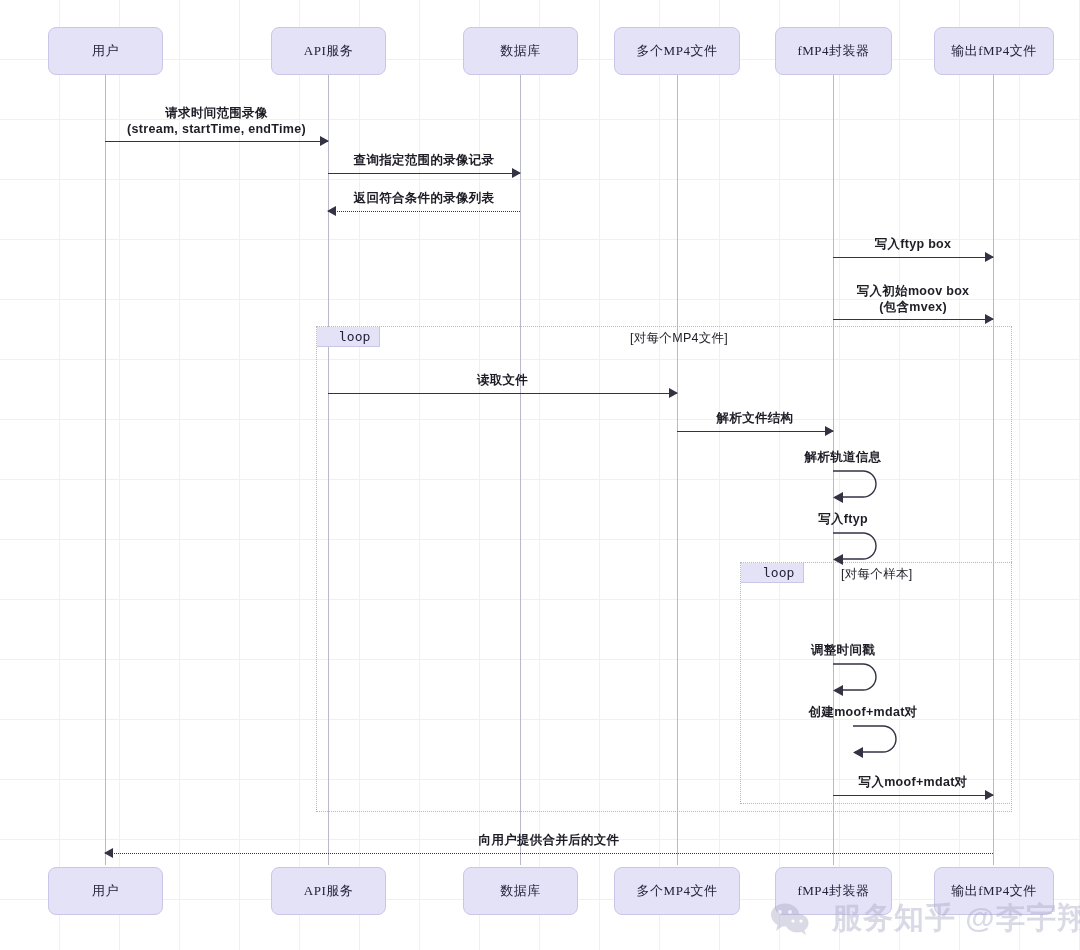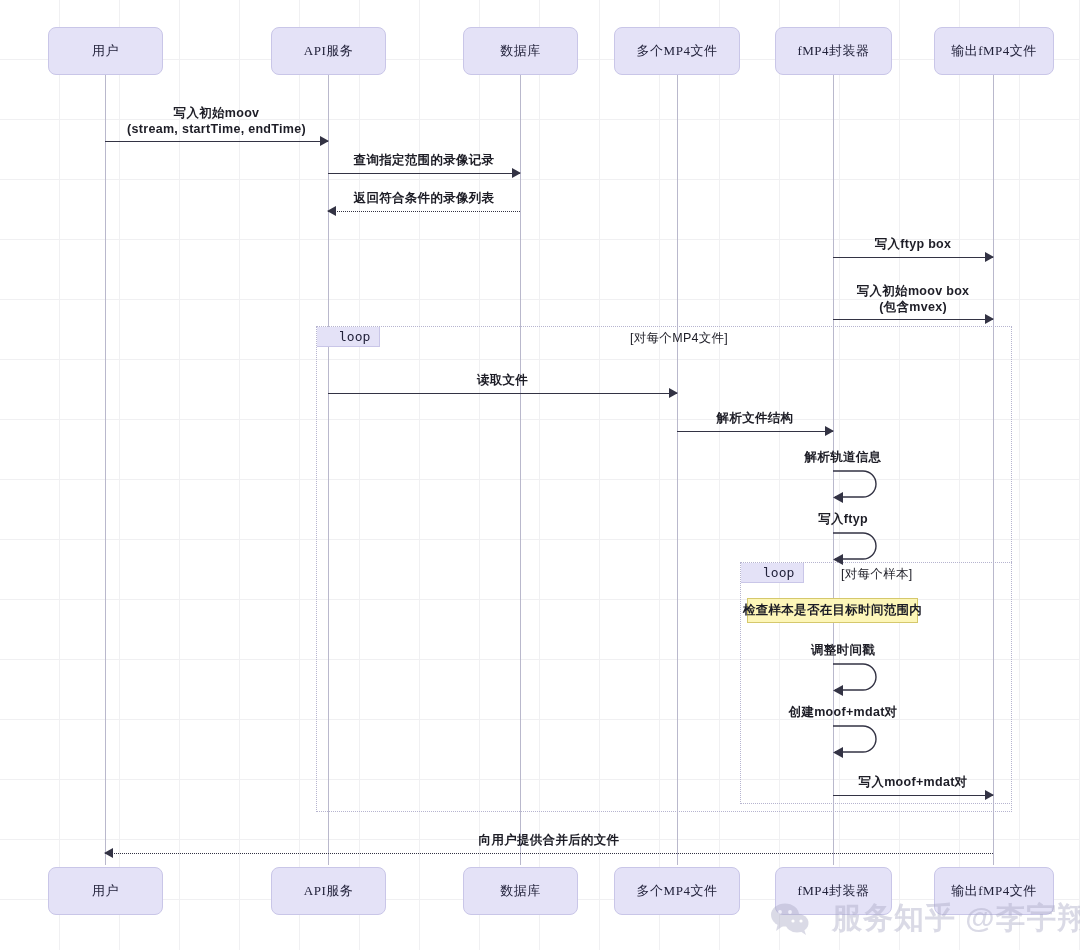--- a/index.html
+++ b/index.html
@@ -166,21 +166,21 @@
 
   <div class="frag" style="left:740px;top:562px;width:272px;height:242px;">
     <div class="frag-tag">loop</div>
     <div class="frag-cond" style="left:100px;">[对每个样本]</div>
   </div>
 
   <div class="msg right" style="left:105px;top:141px;width:223px;">
     <div class="line"></div>
     <div class="head"></div>
     <div class="label two">
-      <span>写入初始moov</span><br>
+      <span>请求时间范围录像</span><br>
       <span>(stream, startTime, endTime)</span>
     </div>
   </div>
 
   <div class="msg right" style="left:328px;top:173px;width:192px;">
     <div class="line"></div>
     <div class="head"></div>
     <div class="label">查询指定范围的录像记录</div>
   </div>
 
@@ -246,29 +246,28 @@
   </div>
 
   <div class="selfmsg" style="left:833px;top:661px;width:44px;height:30px;padding-left:39px;">
     <div class="label">调整时间戳</div>
     <svg width="60" height="36">
       <path d="M0,3 L30,3 A13,13 0 0 1 30,29 L2,29" fill="none" stroke="#333344" stroke-width="1.4"></path>
       <polygon points="10,24 0,29.5 10,35" fill="#333344"></polygon>
     </svg>
   </div>
 
-  <div class="selfmsg" style="left:833px;top:723px;width:44px;height:30px;">
+  <div class="selfmsg" style="left:853px;top:723px;width:44px;height:30px;">
     <div class="label">创建moof+mdat对</div>
     <svg width="60" height="36">
       <path d="M0,3 L30,3 A13,13 0 0 1 30,29 L2,29" fill="none" stroke="#333344" stroke-width="1.4"></path>
       <polygon points="10,24 0,29.5 10,35" fill="#333344"></polygon>
     </svg>
   </div>
 
-  <div class="note" style="left:747px;top:598px;width:171px;height:25px;">检查样本是否在目标时间范围内</div>
 
   <div class="actor" style="left:48px;top:867px;width:115px;height:48px;">用户</div>
   <div class="actor" style="left:271px;top:867px;width:115px;height:48px;">API服务</div>
   <div class="actor" style="left:463px;top:867px;width:115px;height:48px;">数据库</div>
   <div class="actor" style="left:614px;top:867px;width:126px;height:48px;">多个MP4文件</div>
   <div class="actor" style="left:775px;top:867px;width:117px;height:48px;">fMP4封装器</div>
   <div class="actor" style="left:934px;top:867px;width:120px;height:48px;">输出fMP4文件</div>
 
   <div class="watermark" style="left:770px;top:898px;">
     <span class="wechat">

